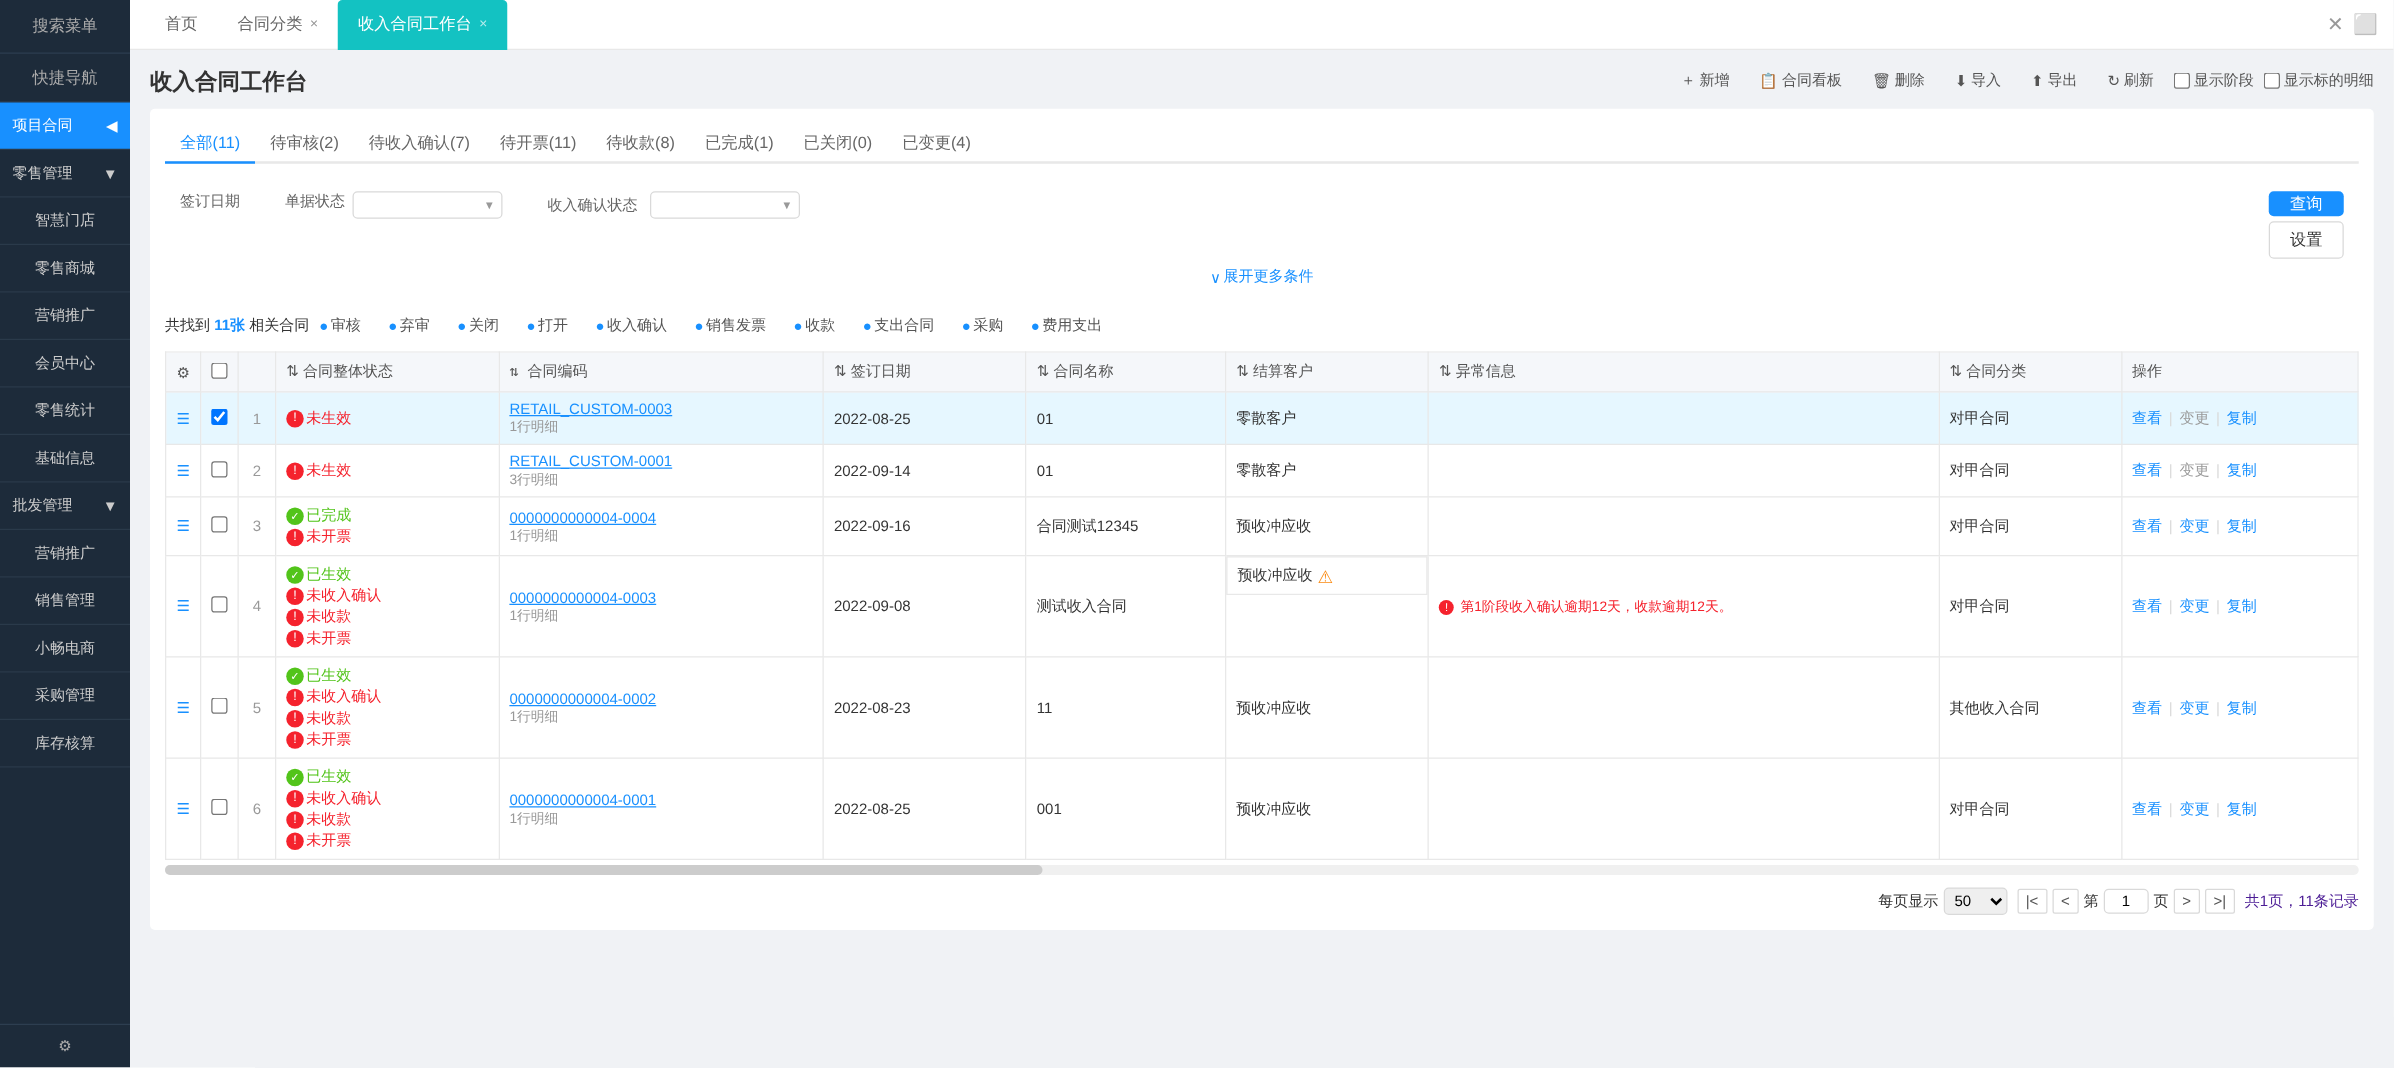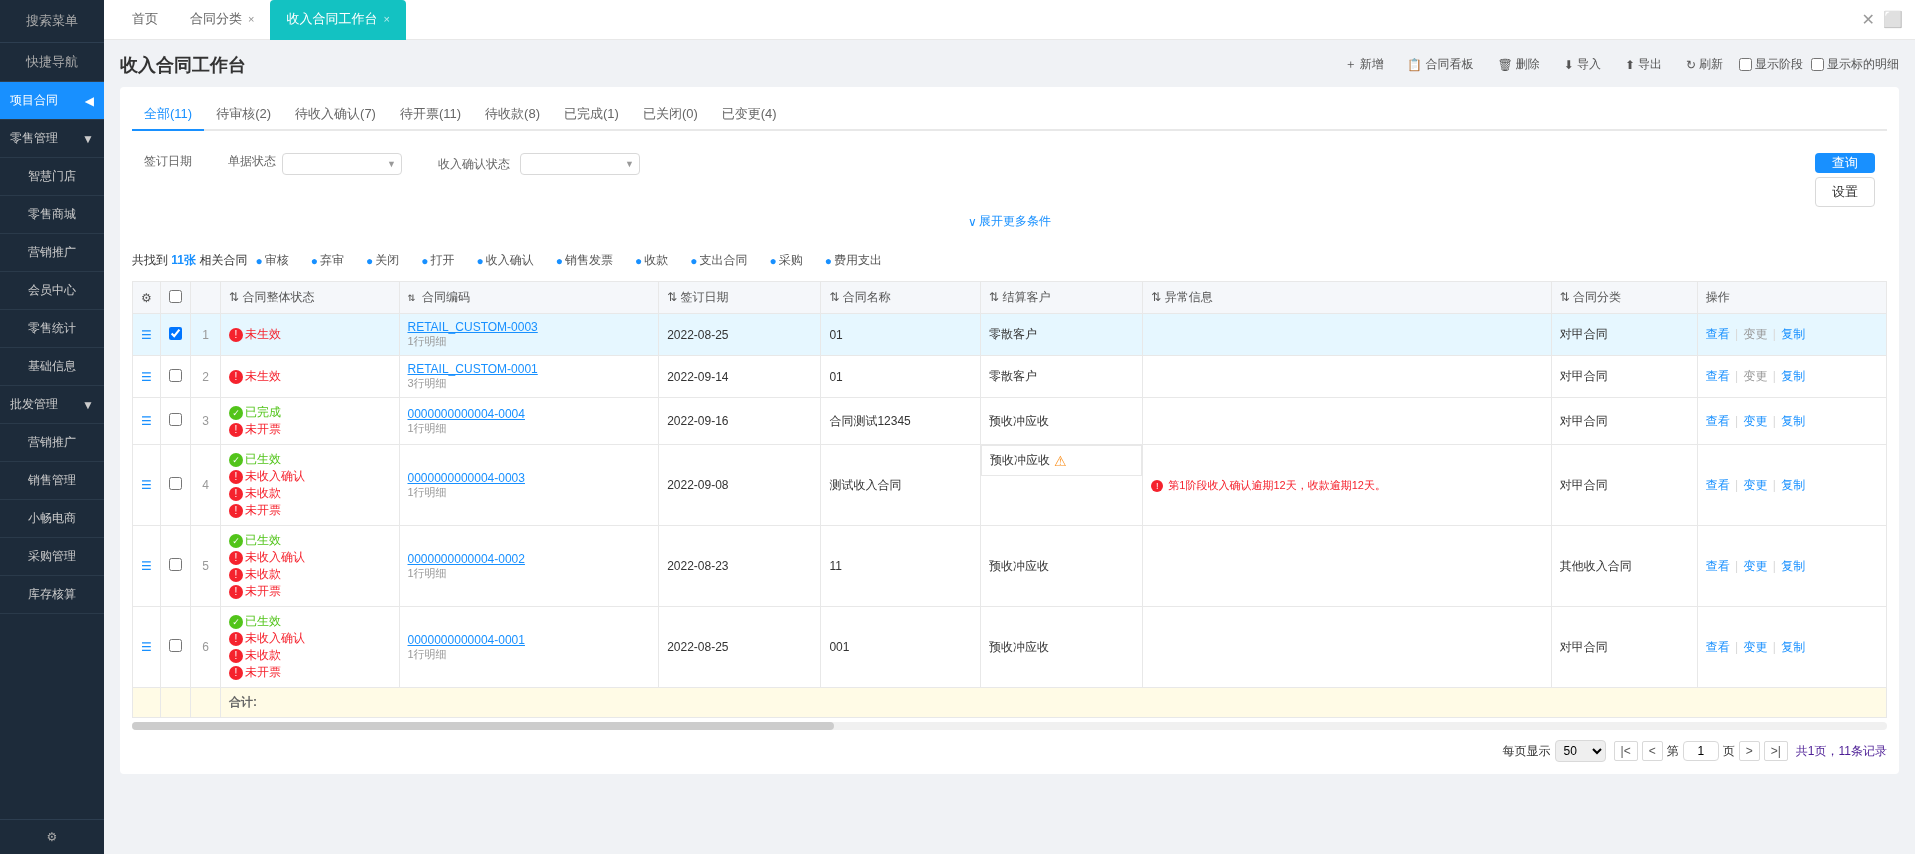--- a/index.html
+++ b/index.html
@@ -564,26 +564,20 @@
                 <td>对甲合同</td>
                 <td>
                   <span class="op-link">查看</span>
                   <span class="op-separator">|</span>
                   <span class="op-link">变更</span>
                   <span class="op-separator">|</span>
                   <span class="op-link">复制</span>
                 </td>
               </tr>
 
-              <tr class="total-row">
-                <td></td>
-                <td></td>
-                <td></td>
-                <td colspan="8">合计:</td>
-              </tr>
             </tbody>
           </table>
         </div>
 
         <div style="height:8px; background:#f0f0f0; border-radius:4px; margin-top:4px; cursor:pointer;">
           <div style="width:40%; height:100%; background:#ccc; border-radius:4px;"></div>
         </div>
 
         <div class="pagination">
           <div class="page-size-select">

